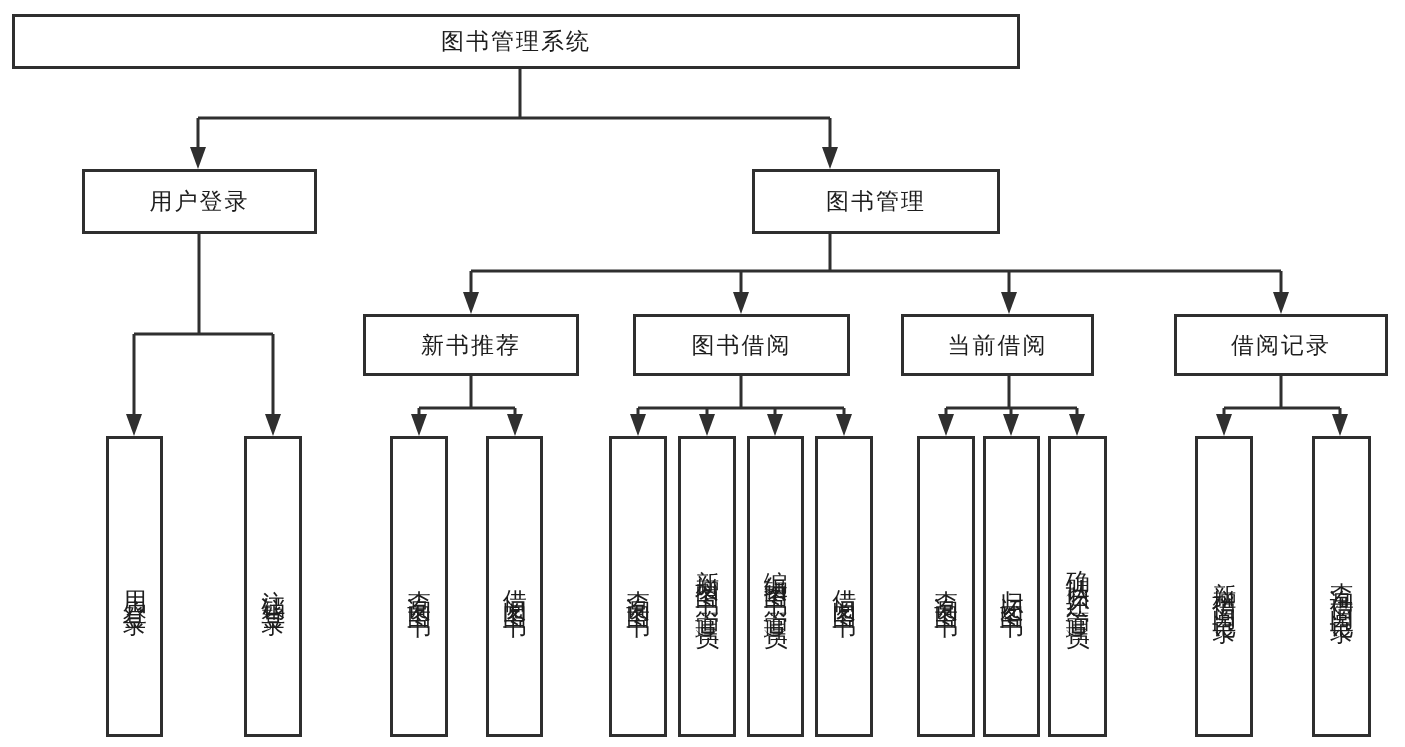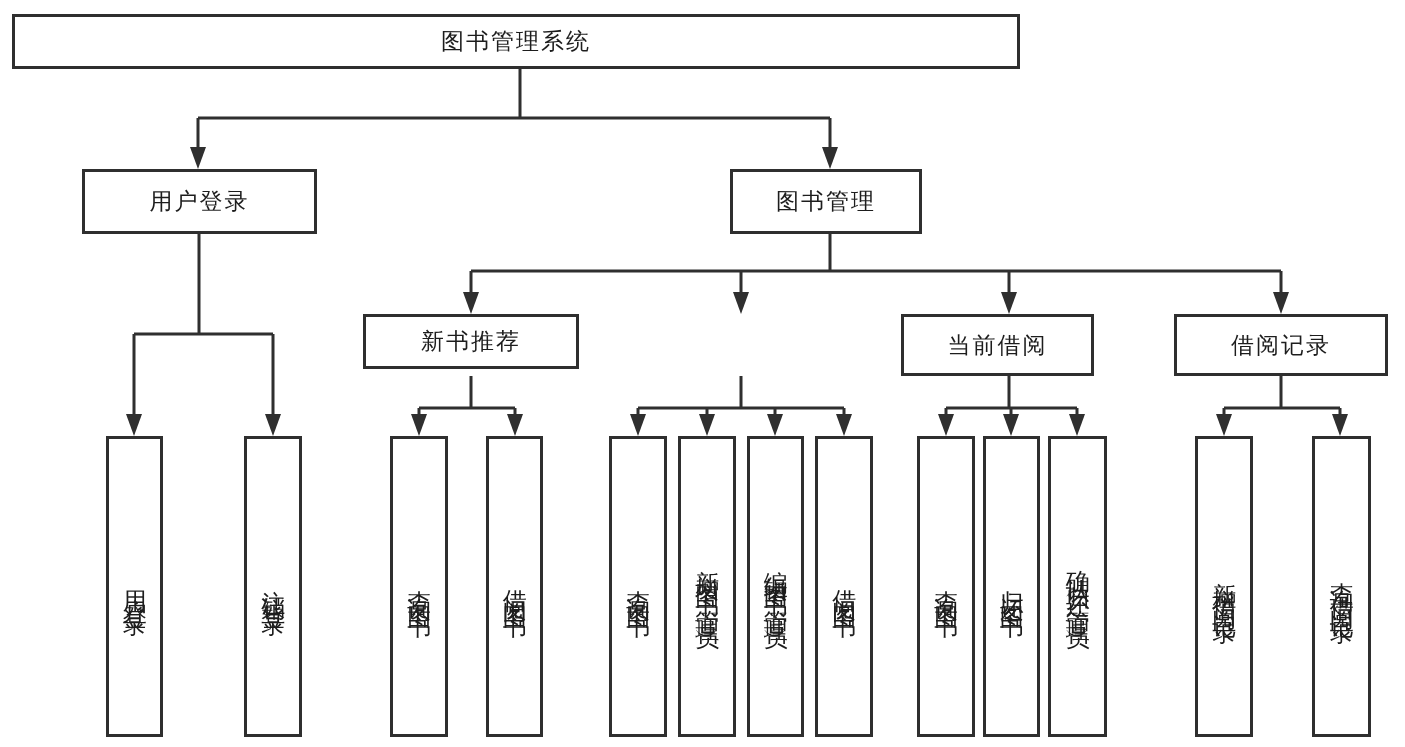--- a/index.html
+++ b/index.html
@@ -89,26 +89,29 @@
     </g>
   </svg>
 
   <div class="node" style="left:12px;top:14px;width:1008px;height:55px;">
     <span class="h-label">图书管理系统</span>
   </div>
 
   <div class="node" style="left:82px;top:169px;width:235px;height:65px;">
     <span class="h-label">用户登录</span>
   </div>
-  <div class="node" style="left:730px;top:169px;width:192px;height:65px;">
+  <div class="node" style="left:752px;top:169px;width:248px;height:65px;">
     <span class="h-label">图书管理</span>
   </div>
 
-  <div class="node" style="left:363px;top:314px;width:216px;height:55px;">
+  <div class="node" style="left:363px;top:314px;width:216px;height:62px;">
     <span class="h-label">新书推荐</span>
+  </div>
+  <div class="node" style="left:633px;top:314px;width:217px;height:62px;">
+    <span class="h-label">图书借阅</span>
   </div>
   <div class="node" style="left:901px;top:314px;width:193px;height:62px;">
     <span class="h-label">当前借阅</span>
   </div>
   <div class="node" style="left:1174px;top:314px;width:214px;height:62px;">
     <span class="h-label">借阅记录</span>
   </div>
 
   <div class="node leaf" style="left:106px;top:436px;width:57px;height:301px;">
     <span class="v-label">用户登录</span>

